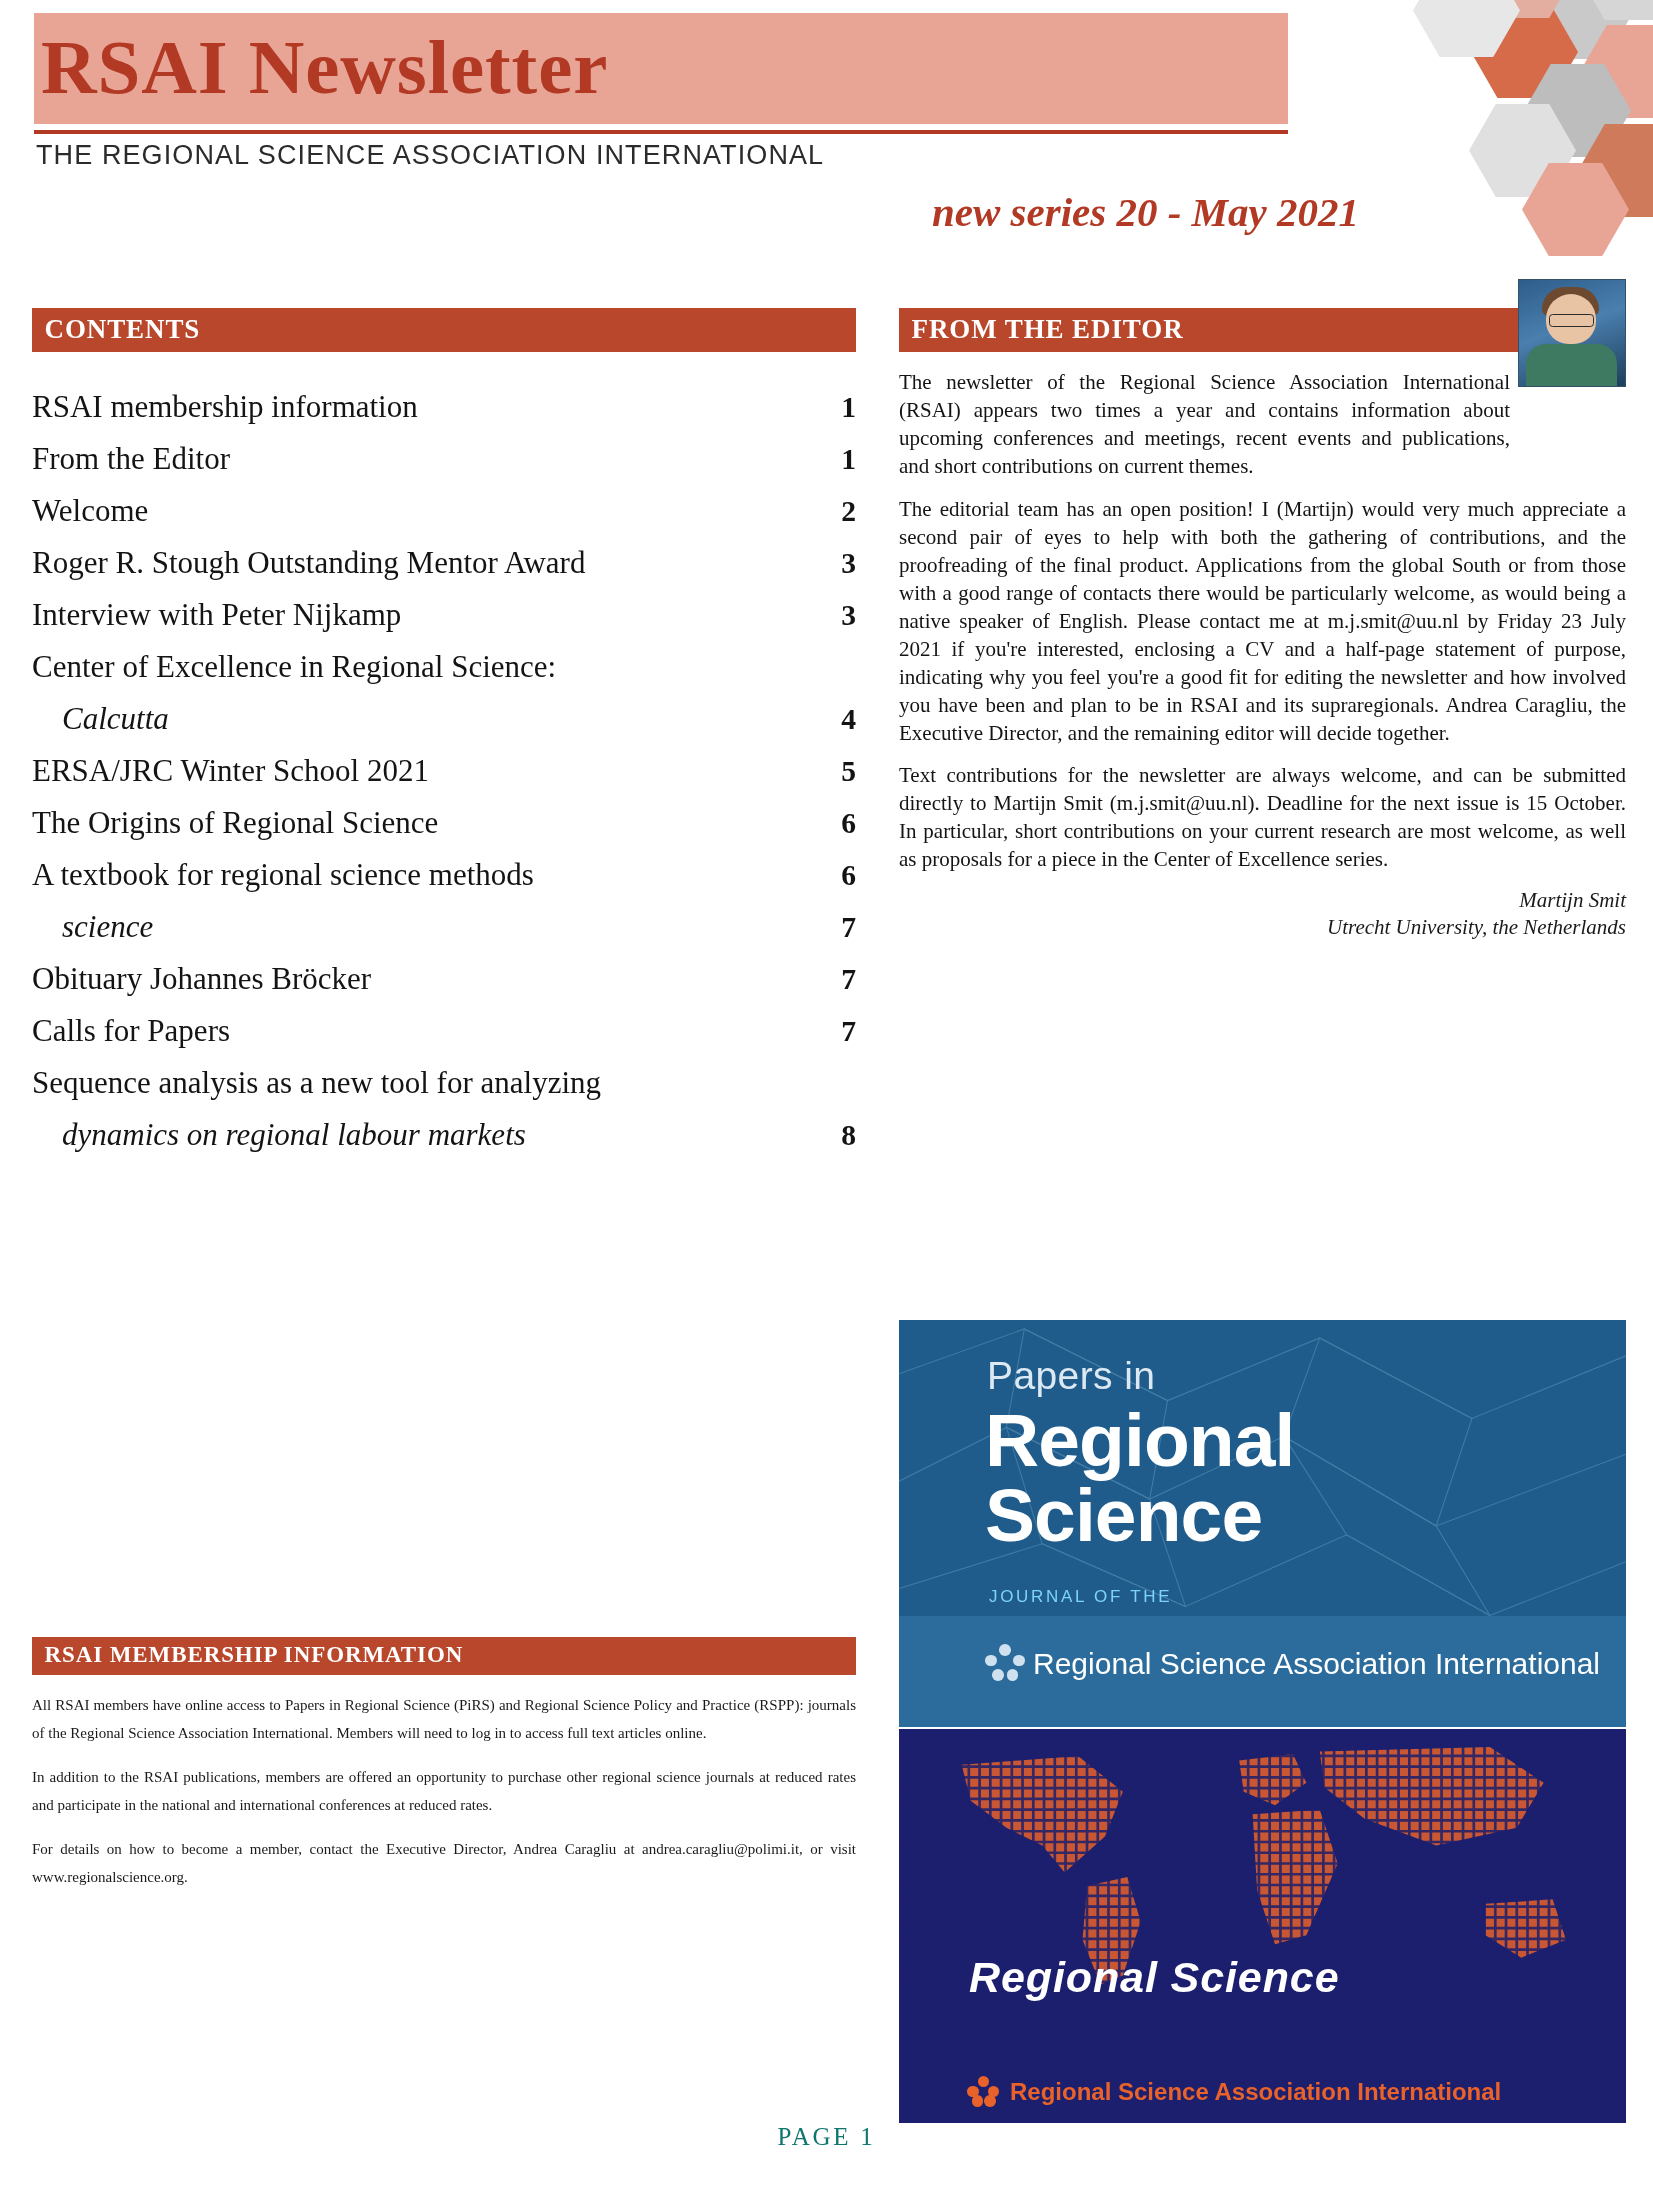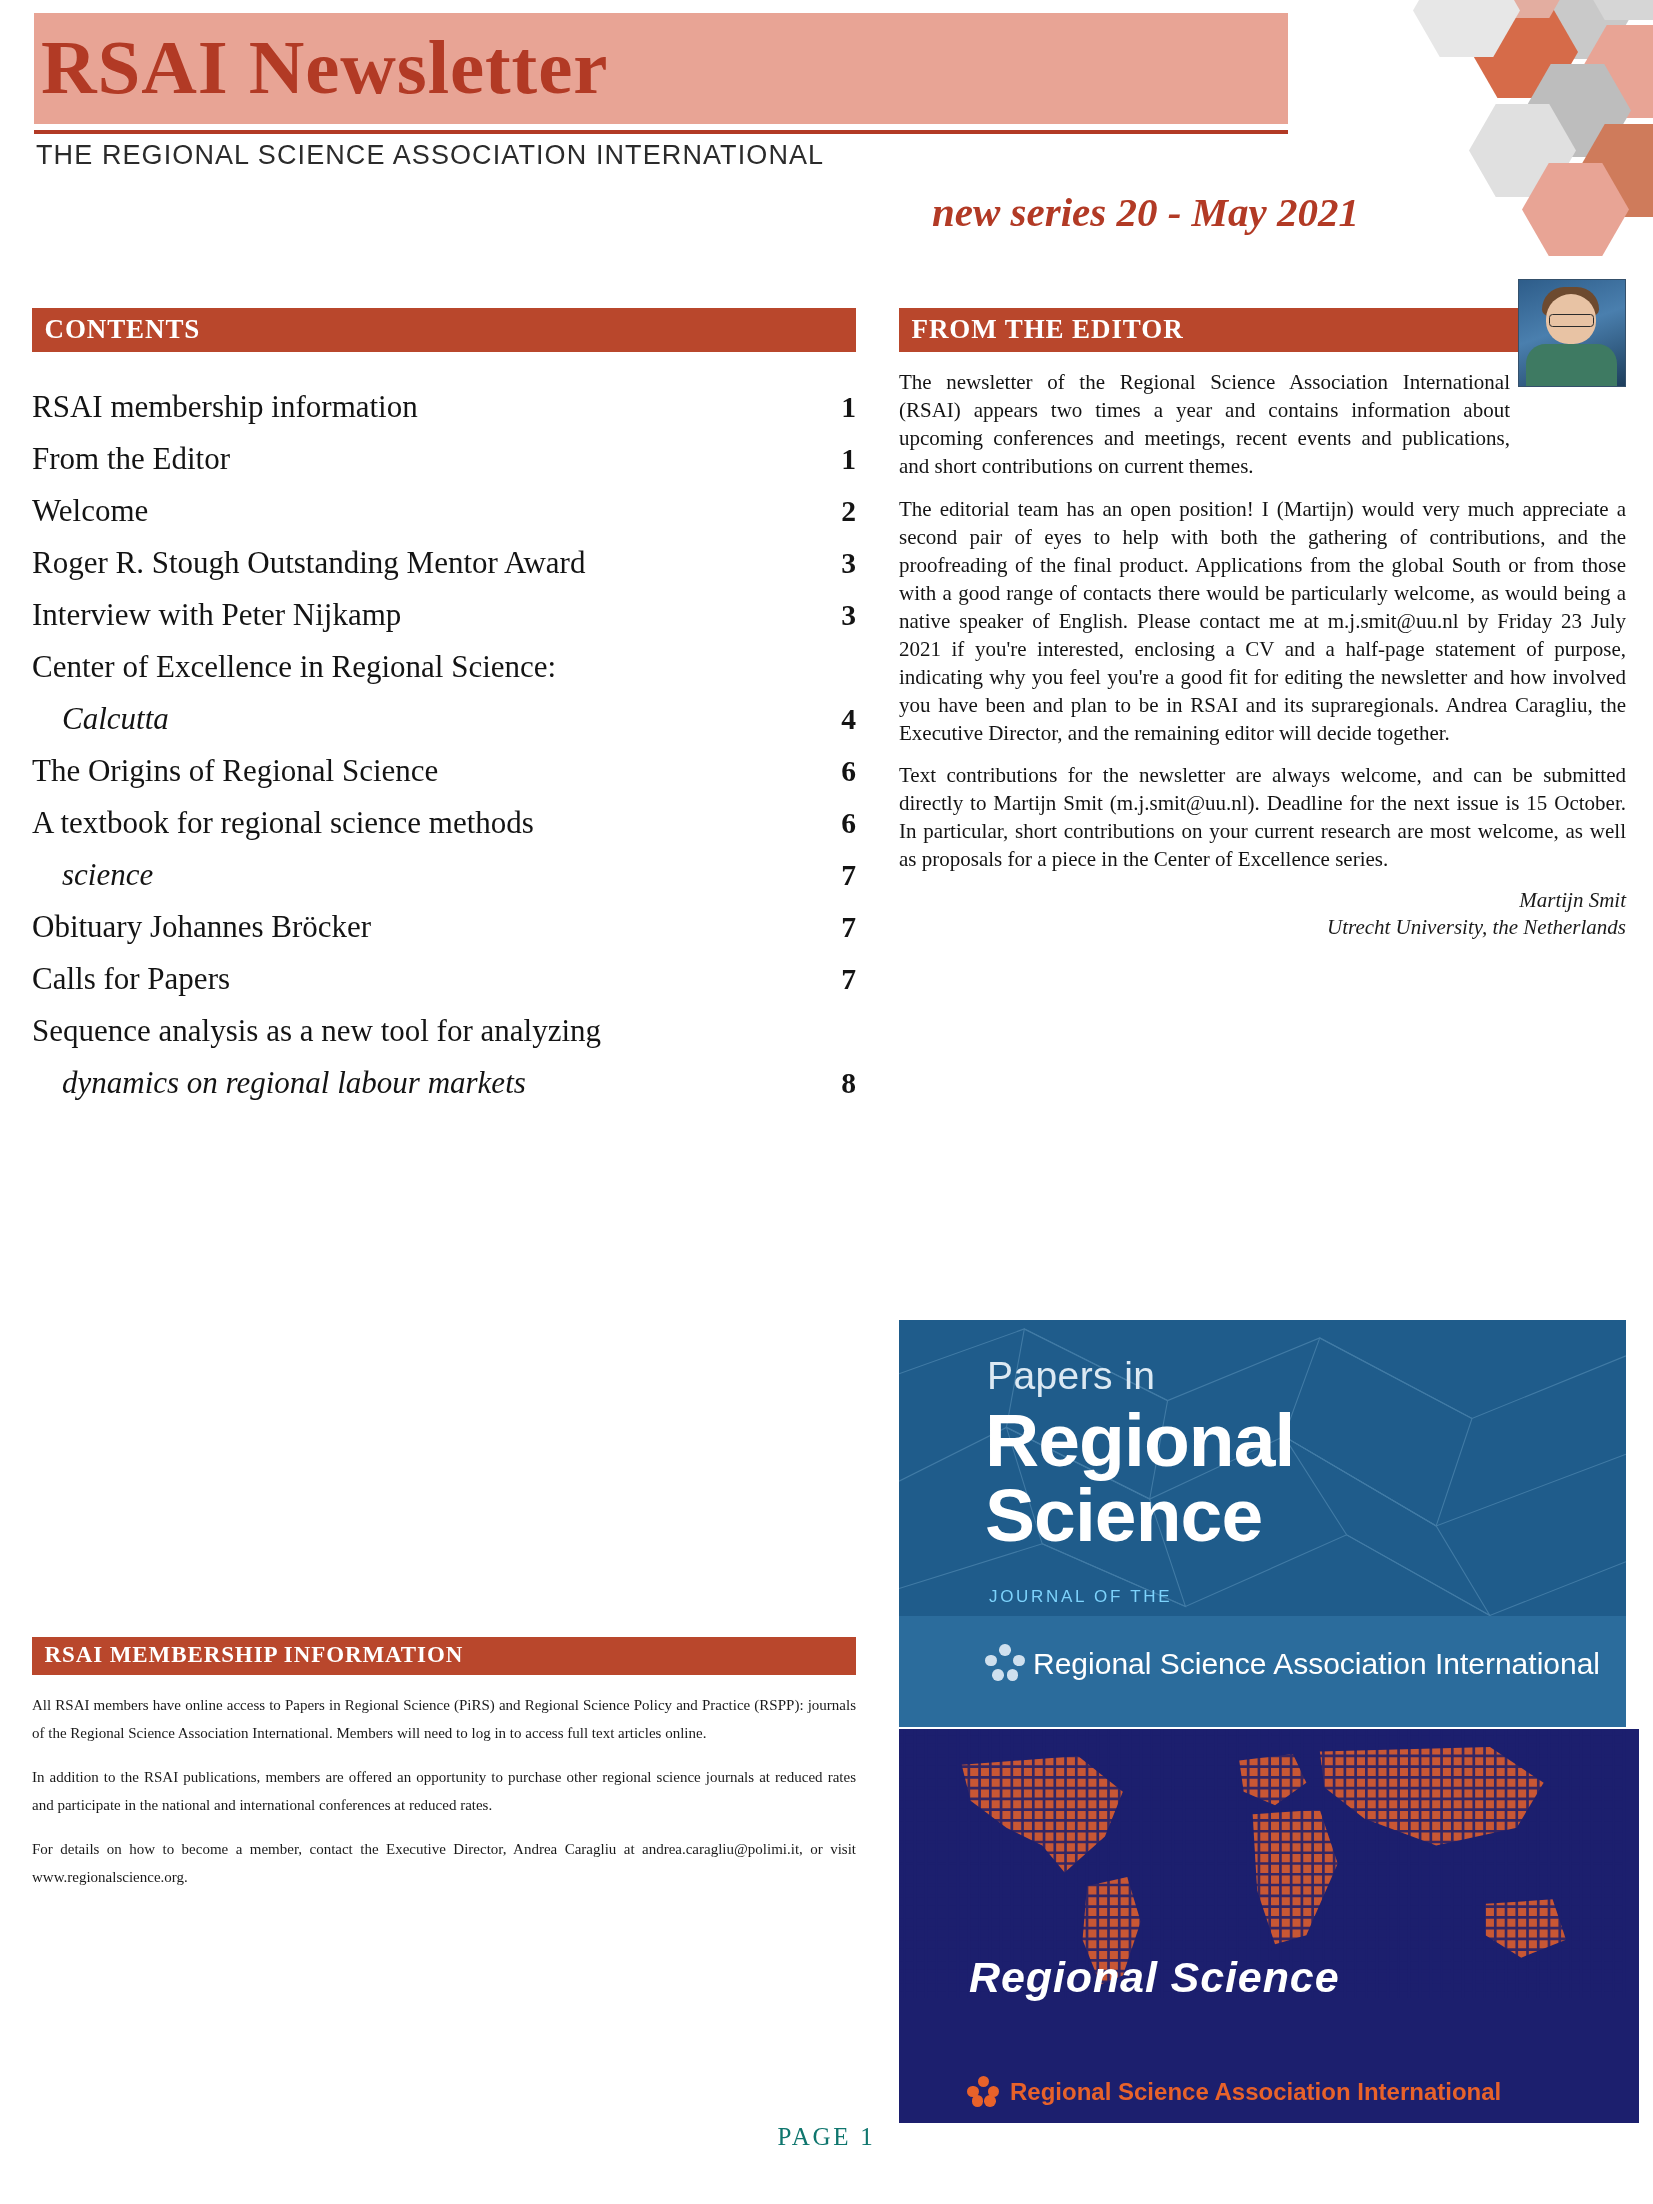--- a/index.html
+++ b/index.html
@@ -275,21 +275,20 @@
     display: block;
   }
 
   .cover-rspp {
     position: relative;
     width: 727px;
     height: 394px;
     background: #1c1f6e;
     overflow: hidden;
     margin-top: 1.8px;
-    padding-left: 13px;
   }
   .cover-rspp .map {
     position: absolute;
     left: 0; top: 0;
     width: 727px; height: 269px;
     opacity: .95;
   }
   .cover-rspp .rs {
     position: absolute;
     left: 70px; top: 224px;
@@ -391,20 +390,24 @@
         <span class="t">Interview with Peter Nijkamp</span>
         <span class="p">3</span>
       </div>
     <div class="toc-row cont">
         <span class="t">Center of Excellence in Regional Science:</span>
         <span class="p"></span>
       </div>
     <div class="toc-row">
         <span class="t indent">Calcutta</span>
         <span class="p">4</span>
+      </div>
+    <div class="toc-row">
+        <span class="t">ERSA/JRC Winter School 2021</span>
+        <span class="p">5</span>
       </div>
     <div class="toc-row">
         <span class="t">The Origins of Regional Science</span>
         <span class="p">6</span>
       </div>
     <div class="toc-row">
         <span class="t">A textbook for regional science methods</span>
         <span class="p">6</span>
       </div>
     <div class="toc-row">

